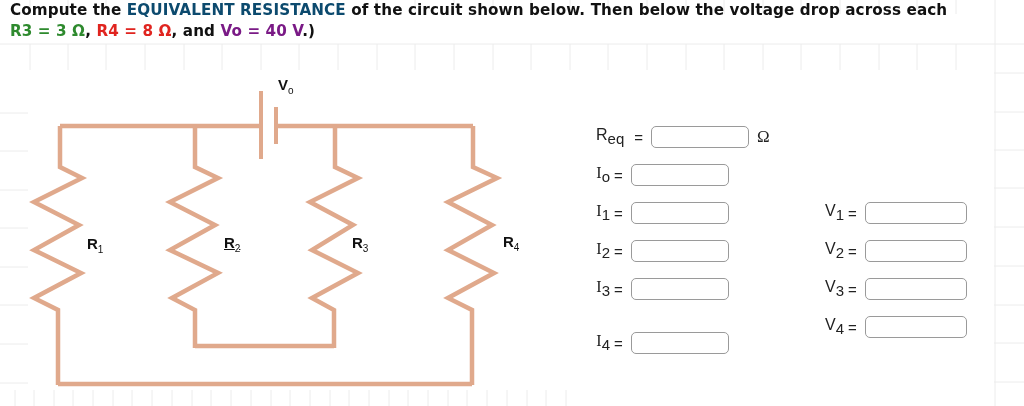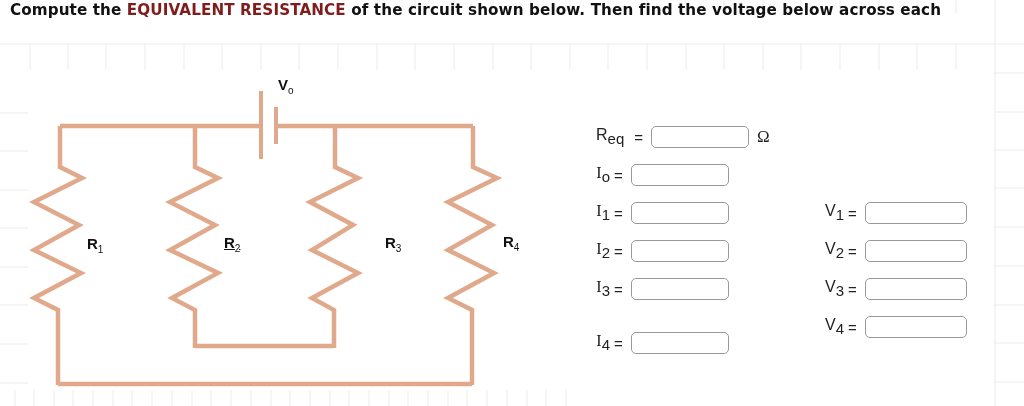--- a/index.html
+++ b/index.html
@@ -8,21 +8,21 @@
       background: #ffffff;
       font-family: "DejaVu Sans", "Liberation Sans", sans-serif;
     }
     .grid { position: absolute; left: 0; top: 0; width: 1024px; height: 406px; z-index: 0; }
     .question {
       position: absolute; left: 10px; top: 0px; width: 1010px;
       font-weight: bold; font-size: 15.2px; line-height: 21px; color: #111;
       z-index: 2; letter-spacing: 0.1px;
     }
     .question .line { white-space: nowrap; display: block; }
-    .c-blue { color: #7f1d1d; }
+    .c-blue { color: #0c4a6e; }
     .c-lblue { color: #3aa3e6; }
     .c-green { color: #2e8a2e; }
     .c-red { color: #e0241f; }
     .c-purple { color: #7a1a86; }
     .circuit { position: absolute; left: 0; top: 70px; width: 540px; height: 336px; z-index: 1; }
     .clabel { position: absolute; font-family: "Liberation Sans", sans-serif; font-weight: bold; font-size: 15px; color: #111; z-index: 2; text-align: right; }
     .clabel sub { font-size: 10px; font-weight: normal; }
     .form { position: absolute; z-index: 2; font-family: "Liberation Sans", sans-serif; color: #222; font-size: 15px; }
     .row { position: absolute; display: flex; align-items: center; }
     .lbl { text-align: right; width: 50px; margin-right: 4px; font-family: "Liberation Serif", serif; font-size: 16px; }
@@ -136,21 +136,22 @@
     <line x1="467" y1="390" x2="467" y2="406"></line>
     <line x1="487" y1="390" x2="487" y2="406"></line>
     <line x1="507" y1="390" x2="507" y2="406"></line>
     <line x1="527" y1="390" x2="527" y2="406"></line>
     <line x1="546" y1="390" x2="546" y2="406"></line>
     <line x1="566" y1="390" x2="566" y2="406"></line>
   </g>
 </svg>
 
 <div class="question">
-  <span class="line"><span>Compute the </span><span class="c-blue">EQUIVALENT RESISTANCE</span><span> of the circuit shown below. Then find the voltage below across each</span></span>
+  <span class="line"><span>Compute the </span><span class="c-blue">EQUIVALENT RESISTANCE</span><span> of the circuit shown below. Then below the voltage drop across each</span></span>
+  <span class="line"><span class="c-green">R3 = 3 Ω</span><span>, </span><span class="c-red">R4 = 8 Ω</span><span>, and </span><span class="c-purple">Vo = 40 V</span><span>.)</span></span>
 </div>
 
 <svg class="circuit" viewBox="0 70 540 336" xmlns="http://www.w3.org/2000/svg">
   <g fill="none" stroke="#e0a98c" stroke-width="4.5" stroke-linejoin="miter">
 
     <polyline points="60,126 261,126"></polyline>
 
     <polyline points="277,126 473,126"></polyline>
 
     <line x1="261" y1="91" x2="261" y2="159" stroke-width="4"></line>
@@ -166,21 +167,21 @@
 
     <polyline points="195,346 334,346"></polyline>
 
     <polyline points="58,384 472,384"></polyline>
   </g>
 </svg>
 
 <div class="clabel" style="left:278px; top:76px;"><span>V</span><sub>o</sub></div>
 <div class="clabel" style="left:87px; top:235px;"><span>R</span><sub>1</sub></div>
 <div class="clabel" style="left:224px; top:234px;text-decoration:underline;"><span>R</span><sub>2</sub></div>
-<div class="clabel" style="left:385px; top:234px;"><span>R</span><sub>3</sub></div>
+<div class="clabel" style="left:352px; top:234px;"><span>R</span><sub>3</sub></div>
 <div class="clabel" style="left:503px; top:233px;"><span>R</span><sub>4</sub></div>
 
 <div class="form" style="left:0; top:0;">
 
   <div class="row" style="left:596px; top:126px;">
     <span class="lbl sans" style="width:auto;"><span>R</span><sub>eq</sub></span>
     <span class="eq" style="margin-left:6px;">=</span>
     <input class="field" value="" style="">
     <span class="unit">Ω</span>
   </div>

